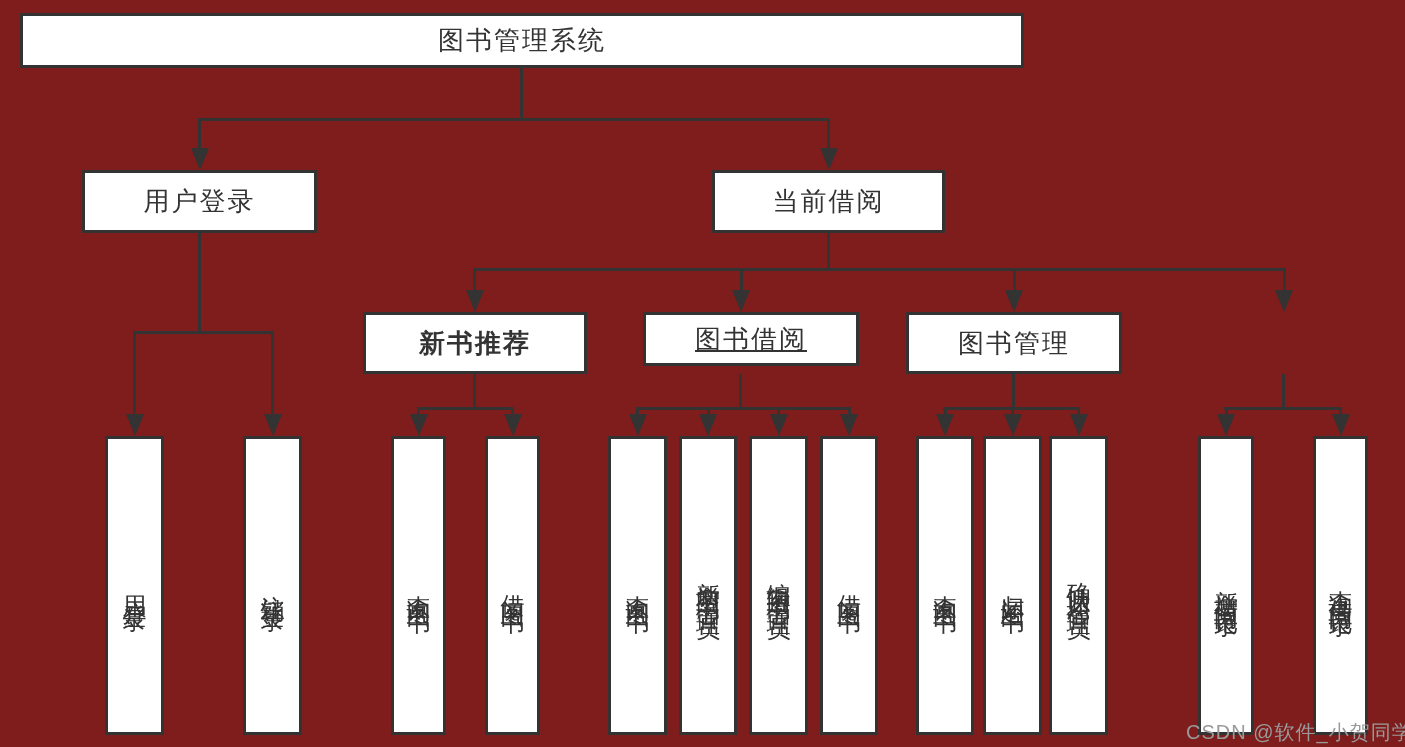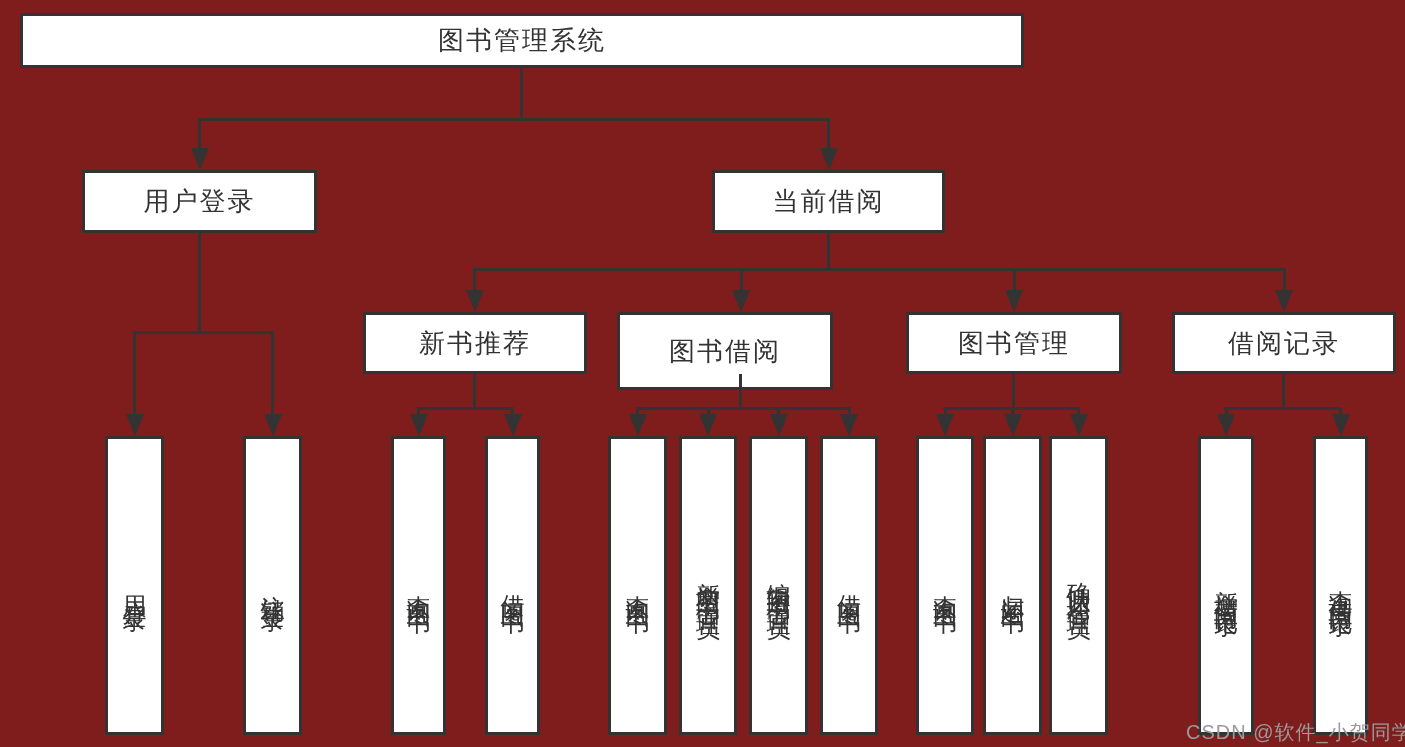--- a/index.html
+++ b/index.html
@@ -64,31 +64,28 @@
   <div class="hline" style="left:473px;top:268px;width:813px;"></div>
   <div class="vline" style="left:473px;top:268px;height:24px;"></div>
   <div class="arrow" style="left:466px;top:290px;"></div>
   <div class="vline" style="left:740px;top:268px;height:24px;"></div>
   <div class="arrow" style="left:732px;top:290px;"></div>
   <div class="vline" style="left:1013px;top:268px;height:24px;"></div>
   <div class="arrow" style="left:1005px;top:290px;"></div>
   <div class="vline" style="left:1283px;top:268px;height:24px;"></div>
   <div class="arrow" style="left:1275px;top:290px;"></div>
 
-  <div class="hbox" style="left:363px;top:312px;width:224px;height:62px;">
+  <div class="hbox" style="left:363px;top:312px;width:224px;height:62px;font-weight:bold;">
     <span>新书推荐</span>
   </div>
-  <div class="hbox" style="left:617px;top:312px;width:216px;height:78px;">
+  <div class="hbox" style="left:643px;top:312px;width:216px;height:54px;text-decoration:underline;">
     <span>图书借阅</span>
   </div>
   <div class="hbox" style="left:906px;top:312px;width:216px;height:62px;">
     <span>图书管理</span>
-  </div>
-  <div class="hbox" style="left:1172px;top:312px;width:224px;height:62px;">
-    <span>借阅记录</span>
   </div>
 
   <div class="vline" style="left:473px;top:374px;height:33px;"></div>
   <div class="hline" style="left:417px;top:407px;width:97px;"></div>
   <div class="vline" style="left:417px;top:407px;height:13px;"></div>
   <div class="arrow" style="left:410px;top:414px;"></div>
   <div class="vline" style="left:511px;top:407px;height:13px;"></div>
   <div class="arrow" style="left:504px;top:414px;"></div>
 
   <div class="vline" style="left:739px;top:374px;height:33px;"></div>

